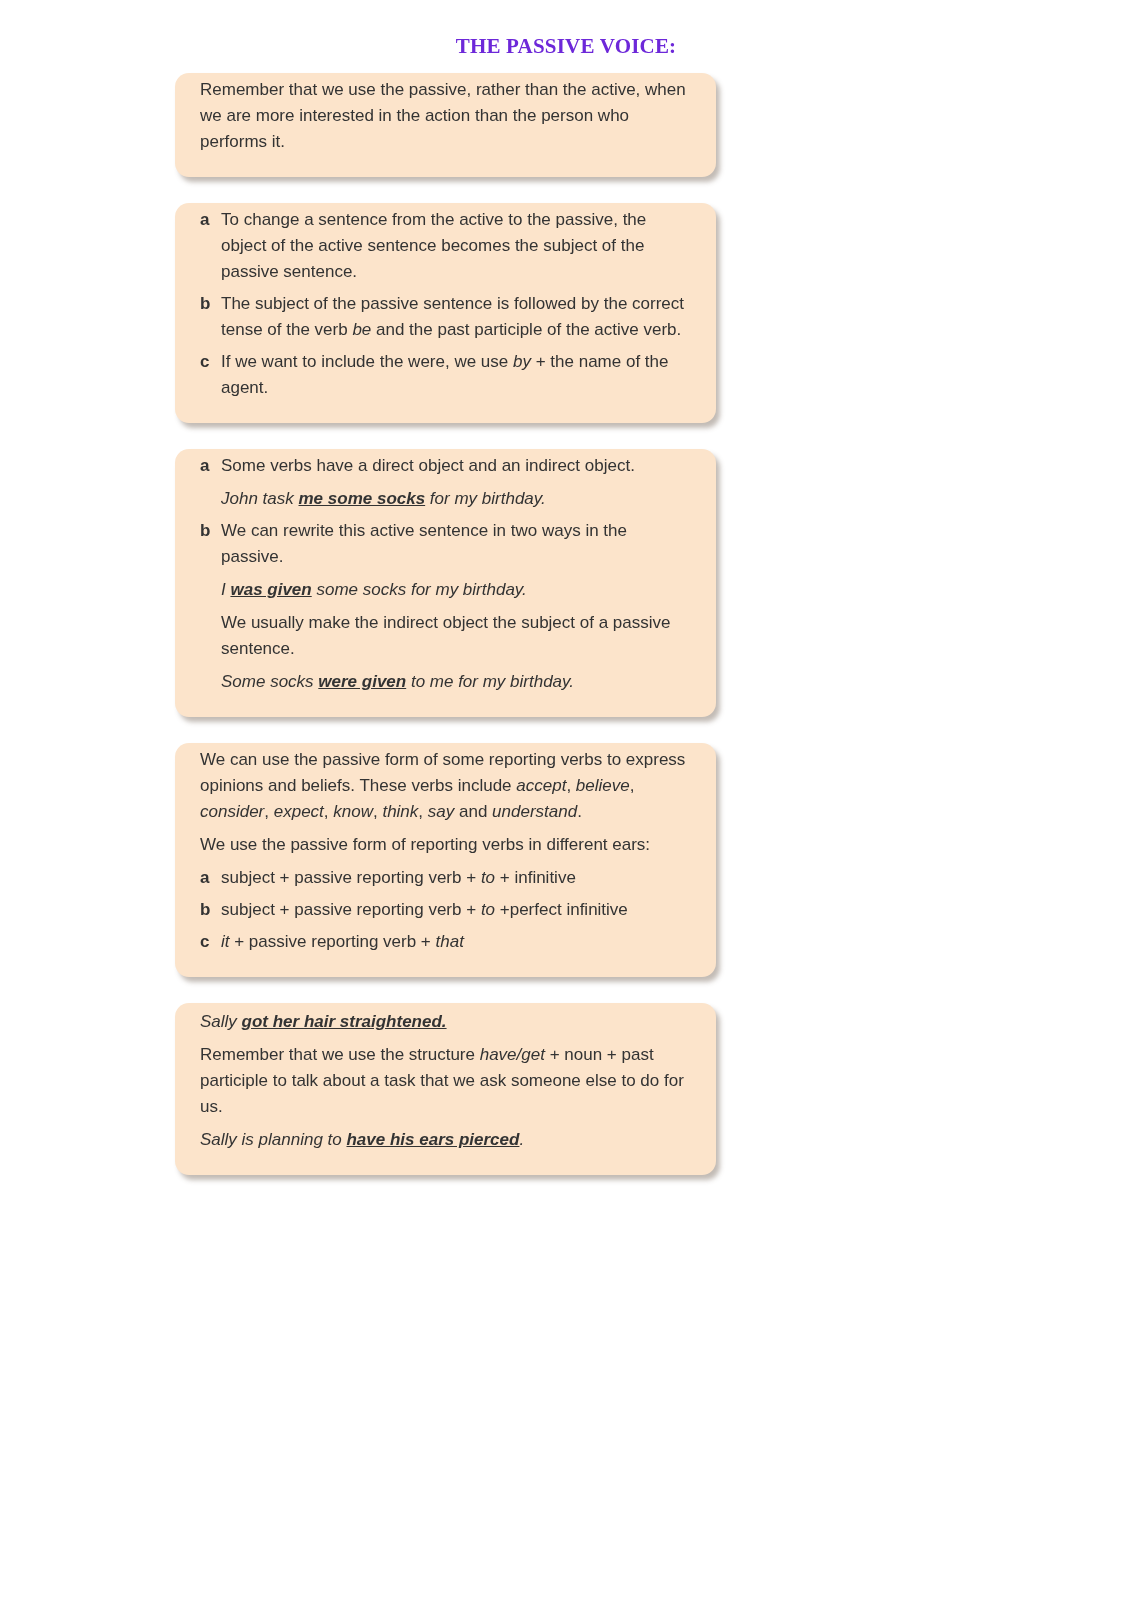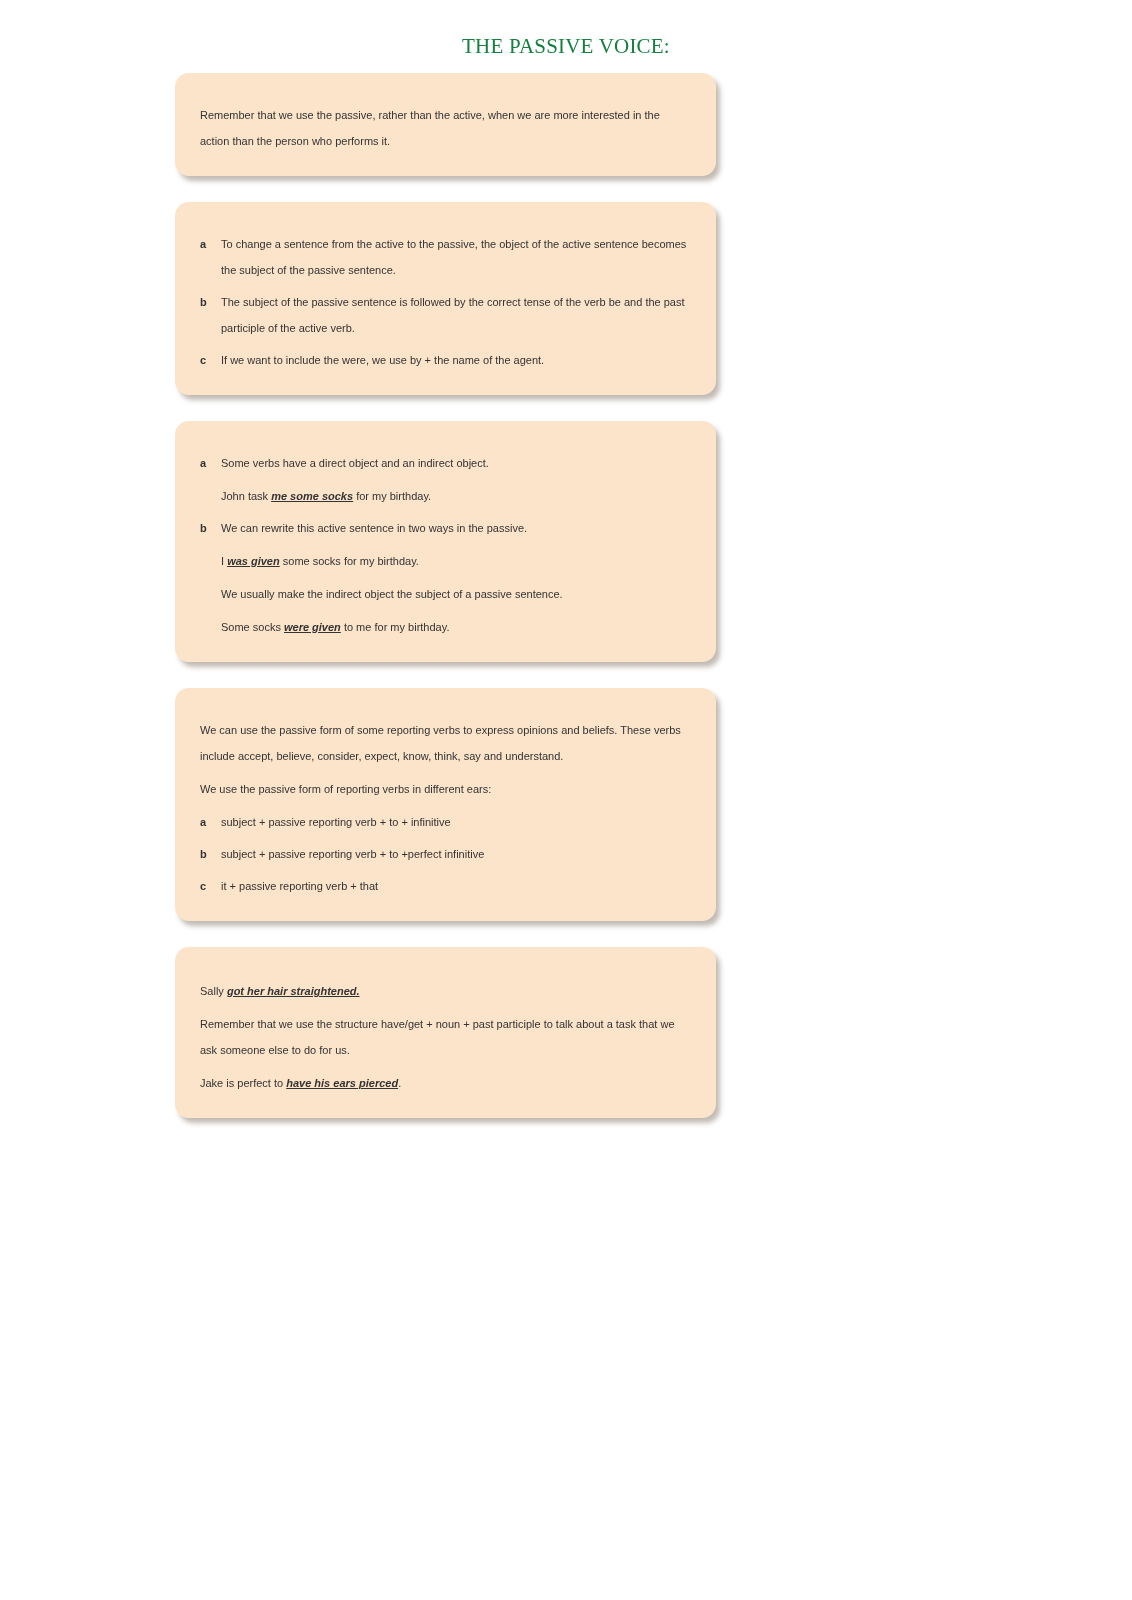--- a/index.html
+++ b/index.html
@@ -16,38 +16,38 @@
     font-family: "Liberation Sans", "DejaVu Sans", sans-serif;
     color: #333333;
     overflow: hidden;
   }
 
   .title {
     padding-top: 34px;
     text-align: center;
     font-family: "Liberation Serif", "DejaVu Serif", serif;
     font-size: 21px;
-    font-weight: 400;
-    color: #15803d;
+    font-weight: 700;
+    color: #6d28d9;
     letter-spacing: 0.2px;
   }
 
   .content {
     width: 541px;
     margin-left: 175px;
     margin-top: 14px;
   }
 
   .box {
     background: #fce4cb;
     border-radius: 14px;
-    padding: 29px 28px 22px 25px;
+    padding: 4px 28px 22px 25px;
     margin-bottom: 26px;
     box-shadow: 4px 5px 5px rgba(120, 105, 90, 0.45);
-    font-size: 11px;
+    font-size: 17px;
     line-height: 26px;
   }
 
   .para { margin-bottom: 7px; }
   .para:last-child { margin-bottom: 0; }
 
   .item {
     display: flex;
     margin-bottom: 6px;
   }
@@ -56,21 +56,21 @@
   .lbl {
     width: 21px;
     flex-shrink: 0;
     font-weight: 700;
   }
 
   .item-body { flex: 1; }
 
   .example { margin-top: 2px; }
 
-  .i  { }
+  .i  { font-style: italic; }
   .bi { font-style: italic; font-weight: 700; text-decoration: underline; }
 </style>
 </head>
 <body>
 
 <div class="page">
 
   <h1 class="title">THE PASSIVE VOICE:</h1>
 
   <div class="content">
@@ -138,17 +138,17 @@
         <span class="lbl">c</span>
         <div class="item-body">
           <p class="para"><span class="i">it</span><span> + passive reporting verb + </span><span class="i">that</span></p>
         </div>
       </div>
     </section>
 
     <section class="box">
       <p class="para example"><span class="i">Sally </span><span class="bi">got her hair straightened.</span></p>
       <p class="para"><span>Remember that we use the structure </span><span class="i">have/get</span><span> + noun + past participle to talk about a task that we ask someone else to do for us.</span></p>
-      <p class="para example"><span class="i">Jake is perfect to </span><span class="bi">have his ears pierced</span><span class="i">.</span></p>
+      <p class="para example"><span class="i">Sally is planning to </span><span class="bi">have his ears pierced</span><span class="i">.</span></p>
     </section>
 
   </div>
 </div>
 
 </body></html>

